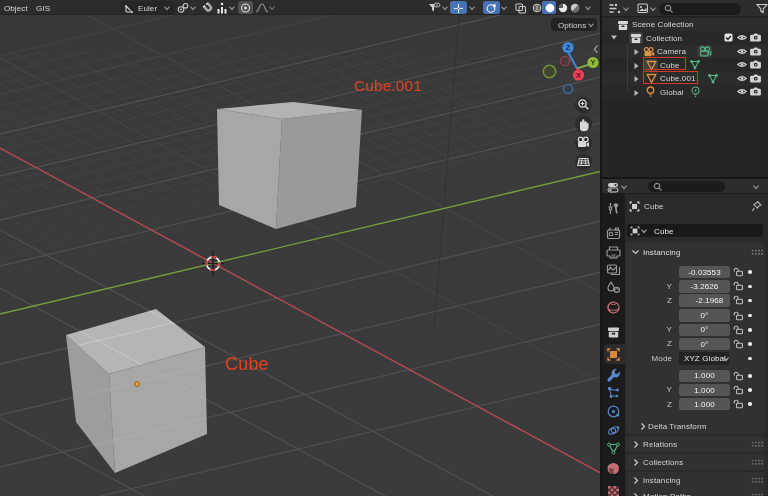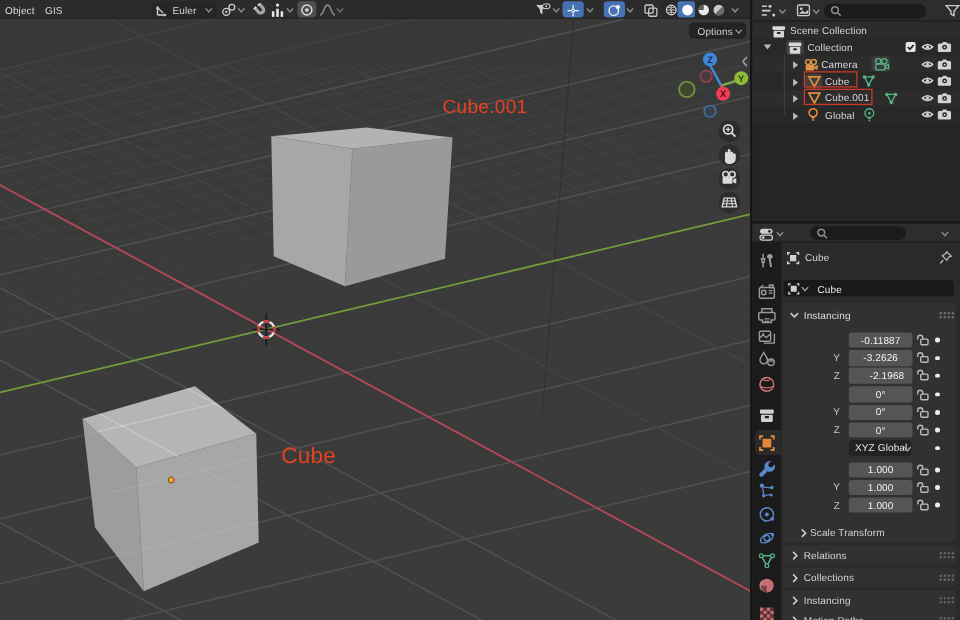--- a/index.html
+++ b/index.html
@@ -623,21 +623,21 @@
       <path d="M1.5 2.7 l2.5 2.8 2.5 -2.8" stroke="#9a9a9a" stroke-width="1.2" fill="none"></path>
     </svg>
 <div class="t" style="left:654px;top:226.5px;color:#e8e8e8">Cube</div>
 <div style="position:absolute;left:626px;top:242px;width:139px;height:192px;background:#313131;border-radius:4px"></div>
 <svg style="position:absolute;left:631px;top:248px" width="9" height="8">
       <path d="M1.5 2.5 l3 3 3 -3" stroke="#cfcfcf" stroke-width="1.2" fill="none"></path>
     </svg>
 <div class="t" style="left:643px;top:248px;color:#dedede">Instancing</div>
 <div style="position:absolute;left:751px;top:249px;width:13px;height:6px;opacity:0.55;background-image:radial-gradient(circle,#bbb 0.8px,transparent 0.9px);background-size:3.2px 3.2px"></div>
 <div style="position:absolute;left:679px;top:265.8px;width:51px;height:12.6px;background:#555555;border-radius:2.5px"></div>
-<div class="t" style="left:679px;top:267.7px;width:51px;text-align:center;color:#f4f4f4">-0.11887</div>
+<div class="t" style="left:679px;top:267.7px;width:51px;text-align:center;color:#f4f4f4">-0.03553</div>
 <svg style="position:absolute;left:733px;top:267px" width="11" height="10">
       <rect x="3.6" y="4.3" width="5.8" height="4.5" rx="0.9" fill="none" stroke="#bcbcbc" stroke-width="1.1"></rect>
       <path d="M1.2 4.6 v-1.4 a2 2 0 0 1 4 0 v1.2" stroke="#bcbcbc" stroke-width="1.1" fill="none"></path>
     </svg>
 <div style="position:absolute;left:748px;top:270.3px;width:3.6px;height:3.6px;border-radius:50%;background:#ececec"></div>
 <div class="t" style="left:0;top:281.7px;width:672px;text-align:right;color:#c9c9c9">Y</div>
 <div style="position:absolute;left:679px;top:280.0px;width:51px;height:12.6px;background:#555555;border-radius:2.5px"></div>
 <div class="t" style="left:679px;top:281.9px;width:51px;text-align:center;color:#f4f4f4">-3.2626</div>
 <svg style="position:absolute;left:733px;top:281.2px" width="11" height="10">
       <rect x="3.6" y="4.3" width="5.8" height="4.5" rx="0.9" fill="none" stroke="#bcbcbc" stroke-width="1.1"></rect>
@@ -668,20 +668,21 @@
     </svg>
 <div style="position:absolute;left:748px;top:328.0px;width:3.6px;height:3.6px;border-radius:50%;background:#ececec"></div>
 <div class="t" style="left:0;top:339.4px;width:672px;text-align:right;color:#c9c9c9">Z</div>
 <div style="position:absolute;left:679px;top:337.7px;width:51px;height:12.6px;background:#555555;border-radius:2.5px"></div>
 <div class="t" style="left:679px;top:339.59999999999997px;width:51px;text-align:center;color:#f4f4f4">0°</div>
 <svg style="position:absolute;left:733px;top:338.9px" width="11" height="10">
       <rect x="3.6" y="4.3" width="5.8" height="4.5" rx="0.9" fill="none" stroke="#bcbcbc" stroke-width="1.1"></rect>
       <path d="M1.2 4.6 v-1.4 a2 2 0 0 1 4 0 v1.2" stroke="#bcbcbc" stroke-width="1.1" fill="none"></path>
     </svg>
 <div style="position:absolute;left:748px;top:342.2px;width:3.6px;height:3.6px;border-radius:50%;background:#ececec"></div>
+<div class="t" style="left:0;top:354.0px;width:672px;text-align:right;color:#c9c9c9">Mode</div>
 <div style="position:absolute;left:679px;top:352.3px;width:50px;height:12.6px;background:#232323;border-radius:2.5px"></div>
 <div class="t" style="left:684px;top:354.2px;color:#e6e6e6">XYZ Global</div>
 <svg style="position:absolute;left:722px;top:355.0px" width="8" height="8">
       <path d="M1.5 2.7 l2.5 2.8 2.5 -2.8" stroke="#b0b0b0" stroke-width="1.2" fill="none"></path>
     </svg>
 <div style="position:absolute;left:748px;top:356.8px;width:3.6px;height:3.6px;border-radius:50%;background:#ececec"></div>
 <div style="position:absolute;left:679px;top:369.5px;width:51px;height:12.6px;background:#555555;border-radius:2.5px"></div>
 <div class="t" style="left:679px;top:371.4px;width:51px;text-align:center;color:#f4f4f4">1.000</div>
 <svg style="position:absolute;left:733px;top:370.7px" width="11" height="10">
       <rect x="3.6" y="4.3" width="5.8" height="4.5" rx="0.9" fill="none" stroke="#bcbcbc" stroke-width="1.1"></rect>
@@ -700,21 +701,21 @@
 <div style="position:absolute;left:679px;top:397.90000000000003px;width:51px;height:12.6px;background:#555555;border-radius:2.5px"></div>
 <div class="t" style="left:679px;top:399.8px;width:51px;text-align:center;color:#f4f4f4">1.000</div>
 <svg style="position:absolute;left:733px;top:399.1px" width="11" height="10">
       <rect x="3.6" y="4.3" width="5.8" height="4.5" rx="0.9" fill="none" stroke="#bcbcbc" stroke-width="1.1"></rect>
       <path d="M1.2 4.6 v-1.4 a2 2 0 0 1 4 0 v1.2" stroke="#bcbcbc" stroke-width="1.1" fill="none"></path>
     </svg>
 <div style="position:absolute;left:748px;top:402.40000000000003px;width:3.6px;height:3.6px;border-radius:50%;background:#ececec"></div>
 <svg style="position:absolute;left:639px;top:422px" width="8" height="9">
       <path d="M2.5 1.5 l3 3 -3 3" stroke="#cfcfcf" stroke-width="1.2" fill="none"></path>
     </svg>
-<div class="t" style="left:648px;top:422px;color:#d4d4d4">Scale Transform</div>
+<div class="t" style="left:648px;top:422px;color:#d4d4d4">Delta Transform</div>
 <div style="position:absolute;left:626px;top:436px;width:139px;height:16px;background:#313131;border-radius:4px"></div>
 <svg style="position:absolute;left:632px;top:440px" width="8" height="9">
       <path d="M2.5 1.5 l3 3 -3 3" stroke="#cfcfcf" stroke-width="1.2" fill="none"></path>
     </svg>
 <div class="t" style="left:643px;top:439.5px;color:#d4d4d4">Relations</div>
 <div style="position:absolute;left:751px;top:441px;width:13px;height:6px;opacity:0.45;background-image:radial-gradient(circle,#bbb 0.8px,transparent 0.9px);background-size:3.2px 3.2px"></div>
 <div style="position:absolute;left:626px;top:454px;width:139px;height:16px;background:#313131;border-radius:4px"></div>
 <svg style="position:absolute;left:632px;top:458px" width="8" height="9">
       <path d="M2.5 1.5 l3 3 -3 3" stroke="#cfcfcf" stroke-width="1.2" fill="none"></path>
     </svg>

